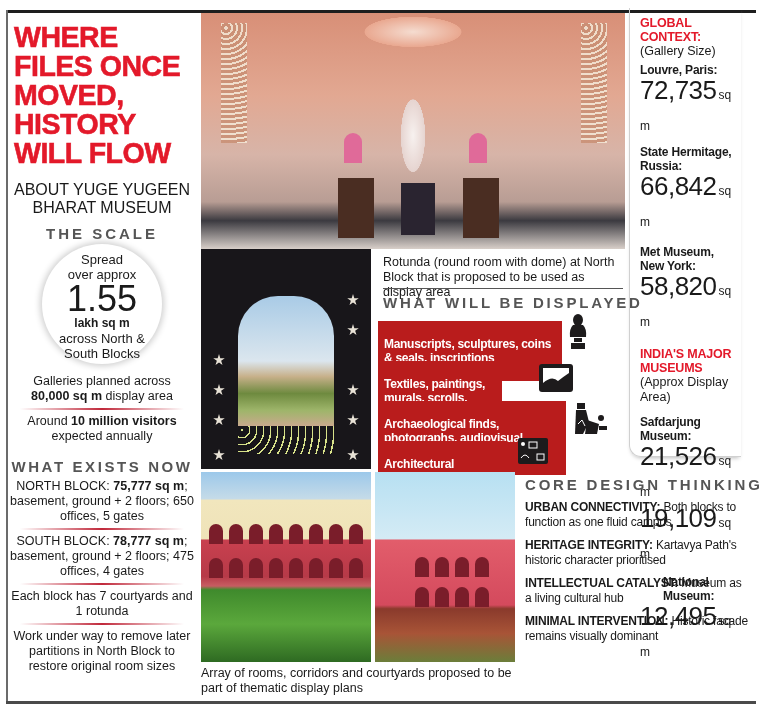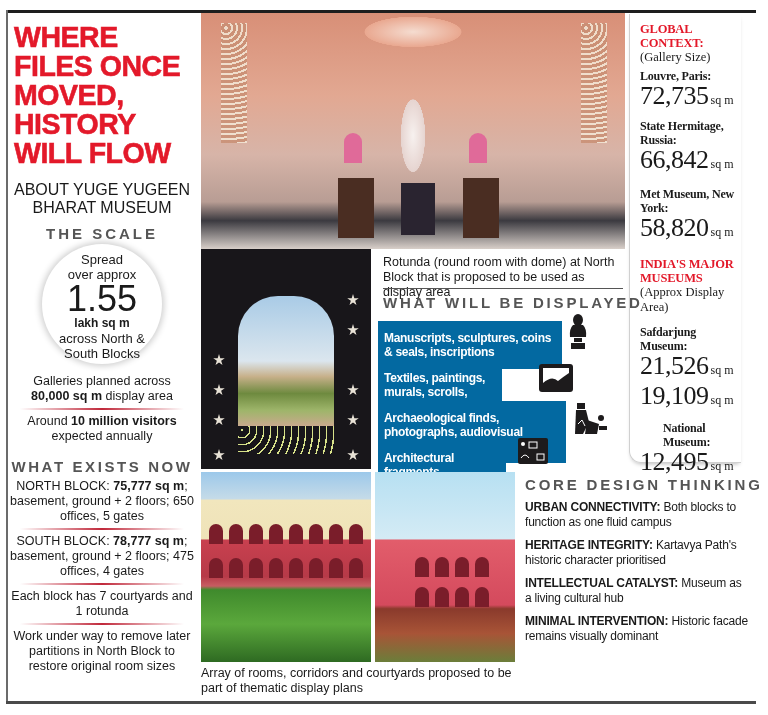--- a/index.html
+++ b/index.html
@@ -51,25 +51,25 @@
   .arch-row span { display: block; width: 14px; height: 20px; border-radius: 7px 7px 0 0; background: #7a1d2a; }
 
   
   .caption { position: absolute; font-size: 12.5px; line-height: 15px; color: #1a1a1a; }
   .cap-rotunda { left: 383px; top: 255px; width: 240px; }
   .cap-rule { position: absolute; left: 383px; top: 288px; width: 240px; height: 1px; background: #555; }
   .cap-court { left: 201px; top: 666px; width: 315px; }
 
   
   .disp-head { position: absolute; left: 383px; top: 294px; font-weight: 900; font-size: 15px; letter-spacing: 2.8px; color: #555; }
-  .disp-item { position: absolute; left: 378px; background: #0369a1; color: #fff; font-weight: bold; font-size: 12px; line-height: 14px; padding: 10px 6px; letter-spacing: -0.3px; }
+  .disp-item { position: absolute; left: 378px; background: #b91c1c; color: #fff; font-weight: bold; font-size: 12px; line-height: 14px; padding: 16px 6px; letter-spacing: -0.3px; }
   .disp-icon { position: absolute; }
 
   
-  .right-box { position: absolute; left: 629px; top: 14px; width: 112px; height: 449px; border: 1px solid #d0d0d0; border-top: none; border-right: none; border-radius: 0 0 0 12px; padding-left: 10px; box-shadow: 0 3px 4px -2px #bbb; font-family: Liberation Serif, serif; }
+  .right-box { position: absolute; left: 629px; top: 8px; width: 112px; height: 449px; border: 1px solid #d0d0d0; border-top: none; border-right: none; border-radius: 0 0 0 12px; padding-left: 10px; box-shadow: 0 3px 4px -2px #bbb; }
   .rb-red { color: #e3192a; font-weight: bold; font-size: 12.5px; line-height: 14px; margin-top: 8px; letter-spacing: -0.2px; }
   .rb-sub { font-size: 12.5px; line-height: 15px; color: #1a1a1a; }
   .rb-name { font-weight: bold; font-size: 12px; line-height: 14px; margin-top: 6px; letter-spacing: -0.2px; }
   .rb-val { font-size: 26px; line-height: 26px; letter-spacing: -0.5px; }
   .rb-val small { font-size: 12px; letter-spacing: 0; margin-left: 2px; }
 
   
   .core-head { position: absolute; left: 525px; top: 476px; font-weight: 900; font-size: 15px; letter-spacing: 2.8px; color: #555; }
   .core-list { position: absolute; left: 525px; top: 500px; width: 225px; }
   .core-item { font-size: 12px; line-height: 15px; margin-bottom: 8px; letter-spacing: -0.2px; }

